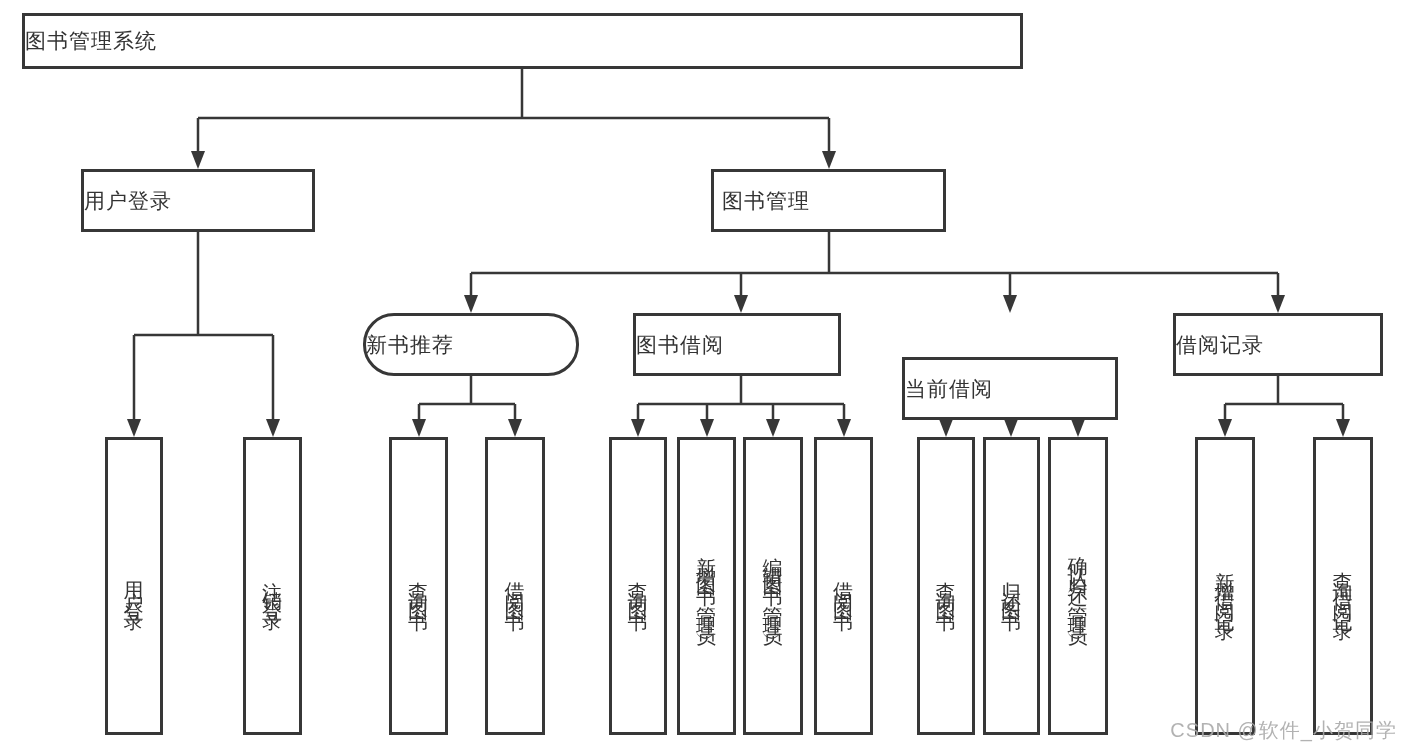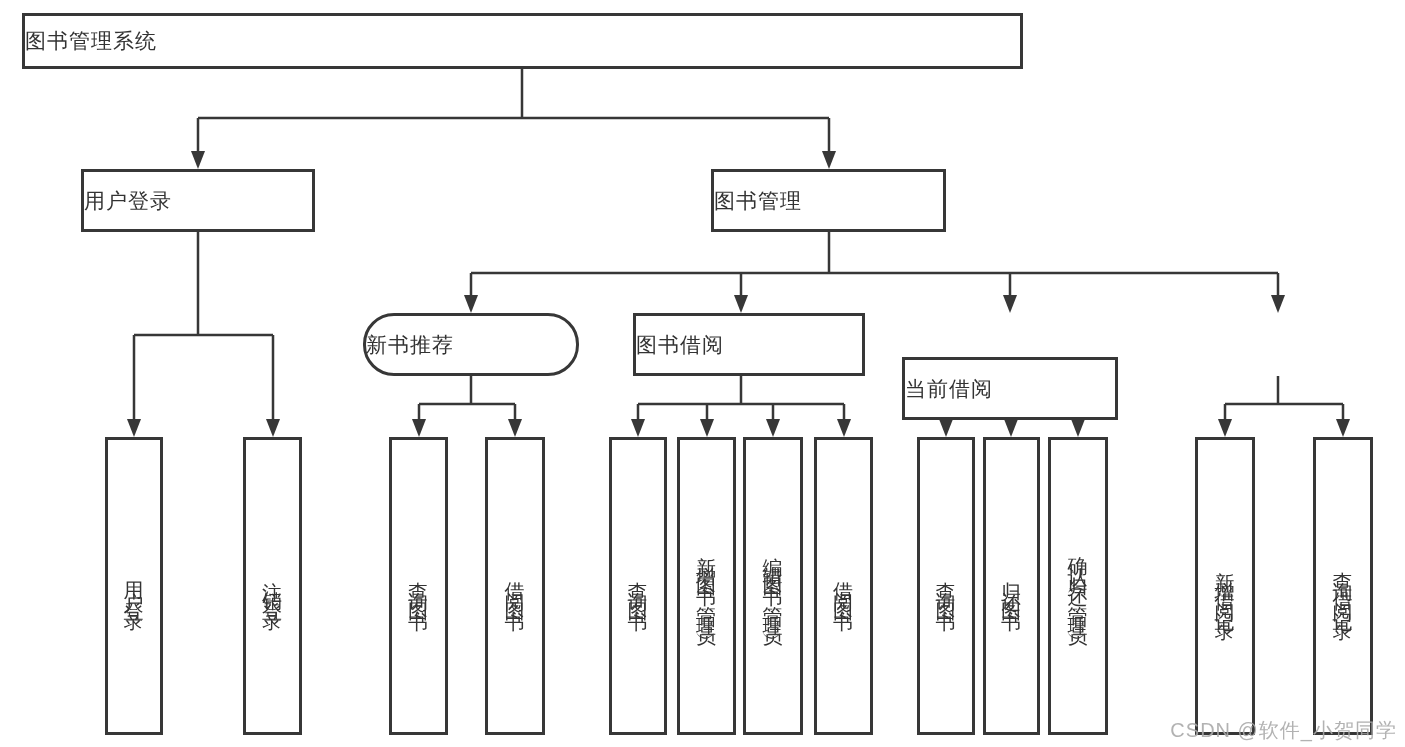--- a/index.html
+++ b/index.html
@@ -103,32 +103,35 @@
     </g>
   </svg>
 
   <div class="box" style="left:22px;top:13px;width:1001px;height:56px;">
     <span>图书管理系统</span>
   </div>
 
   <div class="box" style="left:81px;top:169px;width:234px;height:63px;">
     <span>用户登录</span>
   </div>
-  <div class="box" style="left:711px;top:169px;width:235px;height:63px;">
+  <div class="box" style="left:711px;top:169px;width:235px;height:63px;padding-left:8px;">
     <span>图书管理</span>
   </div>
 
   <div class="box" style="left:363px;top:313px;width:216px;height:63px;border-radius:31px;">
     <span>新书推荐</span>
   </div>
-  <div class="box" style="left:633px;top:313px;width:232px;height:63px;">
+  <div class="box" style="left:633px;top:313px;width:208px;height:63px;">
     <span>图书借阅</span>
   </div>
   <div class="box" style="left:902px;top:313px;width:216px;height:63px;margin-top:44px;">
     <span>当前借阅</span>
+  </div>
+  <div class="box" style="left:1173px;top:313px;width:210px;height:63px;">
+    <span>借阅记录</span>
   </div>
 
   <div class="vbox" style="left:105px;top:437px;width:58px;height:298px;">
     <span class="vtext">用户登录</span>
   </div>
   <div class="vbox" style="left:243px;top:437px;width:59px;height:298px;">
     <span class="vtext">注销登录</span>
   </div>
 
   <div class="vbox" style="left:389px;top:437px;width:59px;height:298px;">

